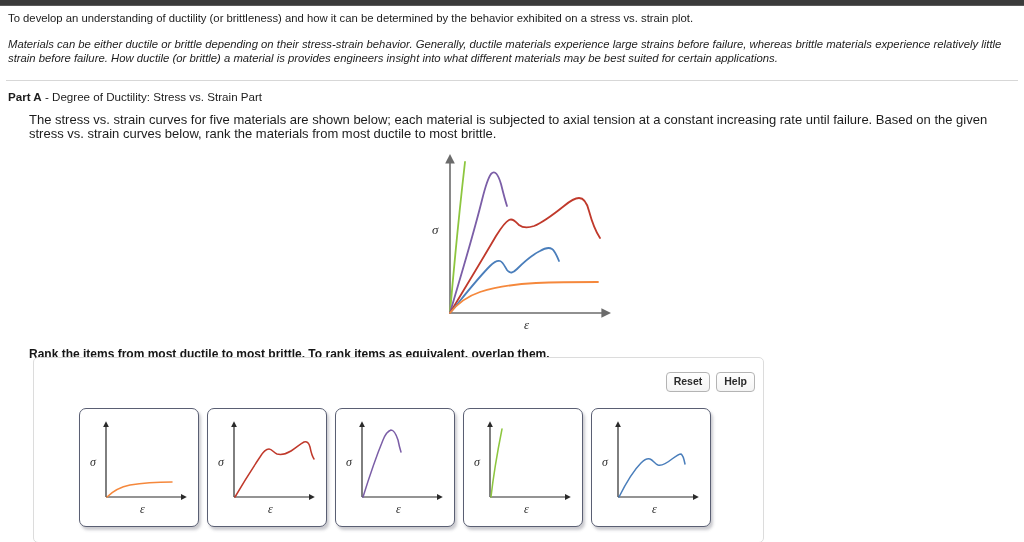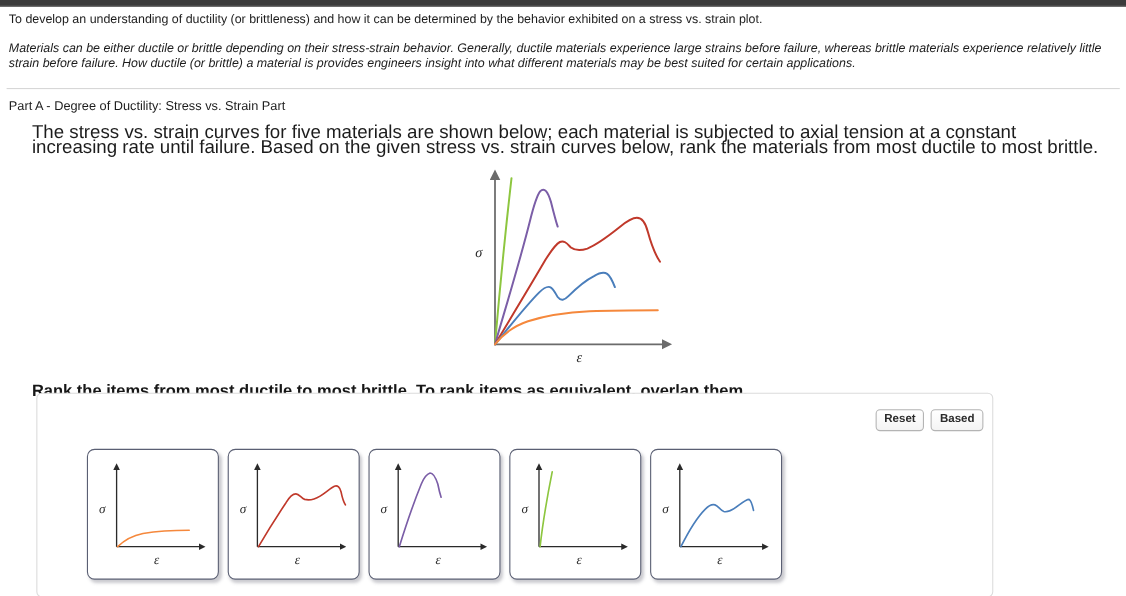--- a/index.html
+++ b/index.html
@@ -35,55 +35,55 @@
     margin: 14px 6px 0 6px;
     height: 1px;
     background: #d7d7d7;
     border: 0;
   }
   .part-heading {
     font-size: 11.6px;
     padding: 9px 8px 0 8px;
     color: #1c1c1c;
   }
-  .part-heading b { font-weight: normal; }
+  .part-heading b { font-weight: bold; }
   .part-body {
-    font-size: 17px;
+    font-size: 13px;
     line-height: 14.5px;
     padding: 10px 24px 0 29px;
     color: #1c1c1c;
   }
 
   
   .main-plot-wrap {
     position: relative;
     width: 1024px;
     height: 190px;
     margin-top: 6px;
   }
   .main-plot {
     position: absolute;
     left: 420px;
     top: 0;
   }
 
   
   .rank-prompt {
-    font-size: 15px;
+    font-size: 12px;
     font-weight: bold;
     padding: 9px 8px 0 29px;
     color: #161616;
   }
 
   
   .rank-box {
     position: absolute;
     left: 33px;
     top: 357px;
-    width: 870px;
+    width: 731px;
     height: 186px;
     border: 1px solid #dcdcdc;
     border-radius: 5px;
     background: #ffffff;
   }
   .rank-toolbar {
     position: absolute;
     right: 8px;
     top: 14px;
     display: flex;
@@ -178,21 +178,21 @@
     </svg>
   </div>
 
   <div class="rank-prompt">Rank the items from most ductile to most brittle. To rank items as equivalent, overlap them.</div>
 </div>
 
 <div class="rank-box">
 
   <div class="rank-toolbar">
     <button class="tool-btn">Reset</button>
-    <button class="tool-btn">Based</button>
+    <button class="tool-btn">Help</button>
   </div>
 
   <div class="cards-row">
 
     <div class="card">
       <svg width="118" height="117" viewBox="0 0 118 117">
         <defs>
           <marker id="a1h" markerWidth="6" markerHeight="6" refX="1" refY="2.5" orient="auto">
             <path d="M0,0 L5,2.5 L0,5 z" fill="#2a2a2a"></path>
             </marker>

